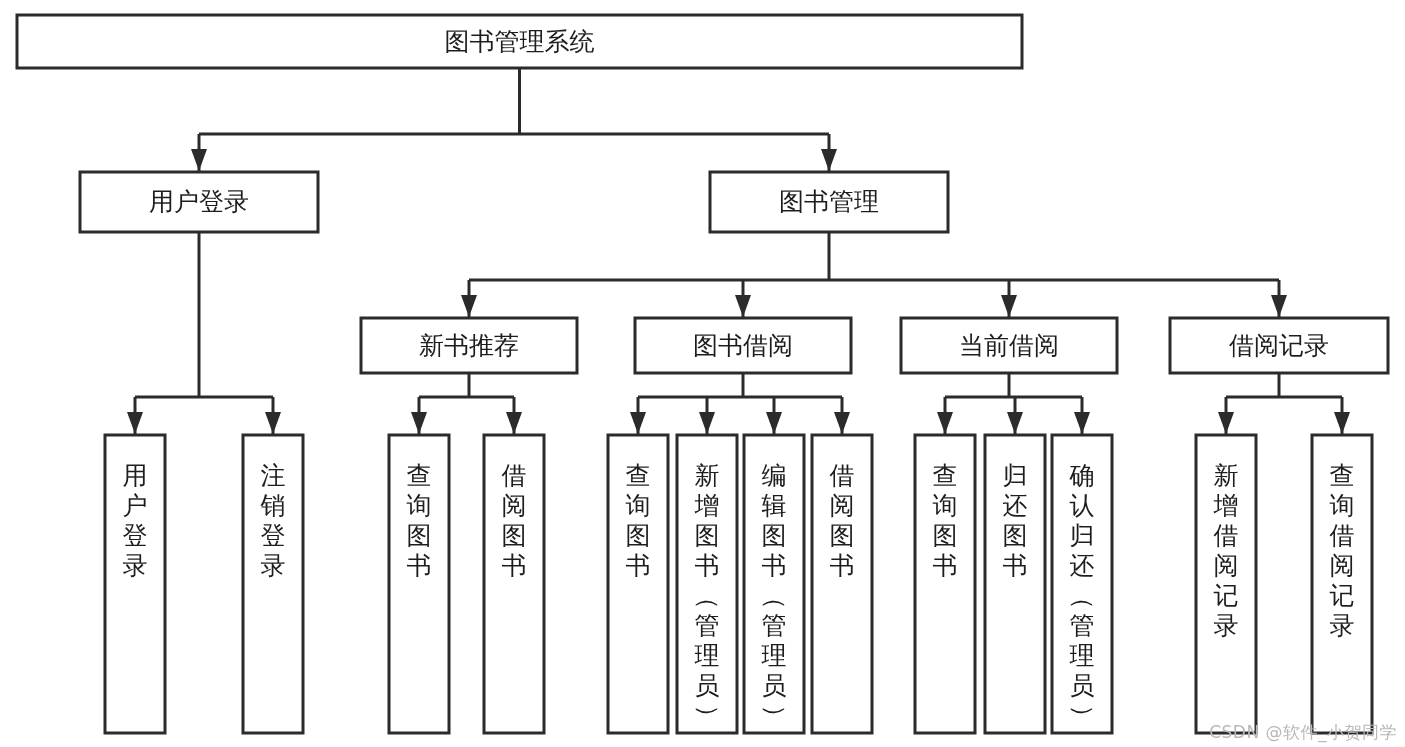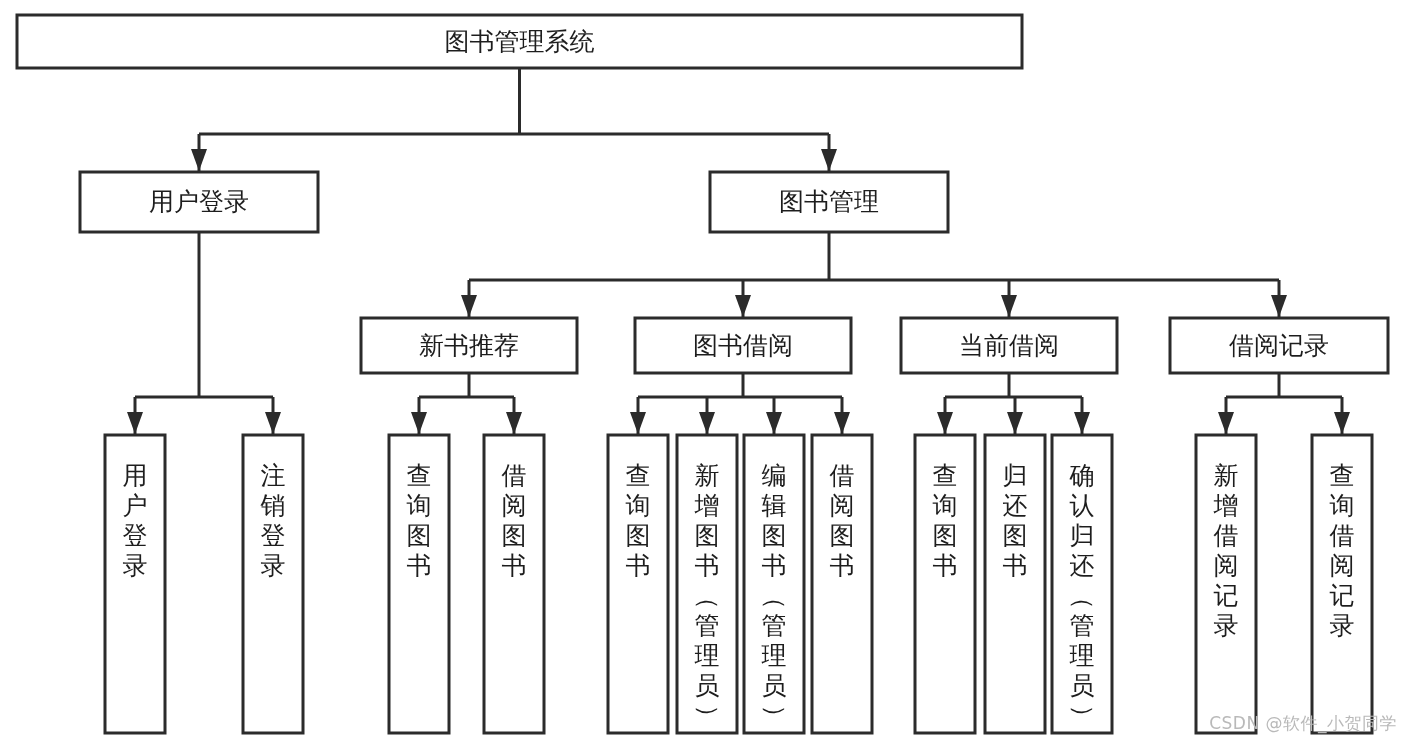--- a/index.html
+++ b/index.html
@@ -6,21 +6,21 @@
   body{width:1405px;height:747px;font-family:"DejaVu Sans","Liberation Sans",sans-serif;overflow:hidden;}
   #stage{position:relative;width:1405px;height:747px;background:#fff;}
   svg{display:block;}
   .boxrect{fill:#ffffff;stroke:#2b2b2b;stroke-width:3;}
   .conn{stroke:#2b2b2b;stroke-width:3;fill:none;}
   .arrowhead{fill:#2b2b2b;stroke:none;}
   .blabel{font-family:"DejaVu Sans","Liberation Sans",sans-serif;font-size:25px;fill:#1d1d1d;
           text-anchor:middle;dominant-baseline:middle;}
   .vlabel{font-family:"DejaVu Sans","Liberation Sans",sans-serif;font-size:25px;fill:#1d1d1d;
           text-anchor:middle;dominant-baseline:middle;}
-  .watermark{position:absolute;right:8px;bottom:12px;font-size:17px;color:#b9b9b9;
+  .watermark{position:absolute;right:8px;bottom:3px;font-size:17px;color:#b9b9b9;
              font-family:"DejaVu Sans","Liberation Sans",sans-serif;white-space:nowrap;
              letter-spacing:.5px;}
 </style>
 </head>
 <body>
 
 <div id="stage">
   <svg id="tree" width="1405" height="747" viewBox="0 0 1405 747">
     <g id="edges-layer">
         <g>

